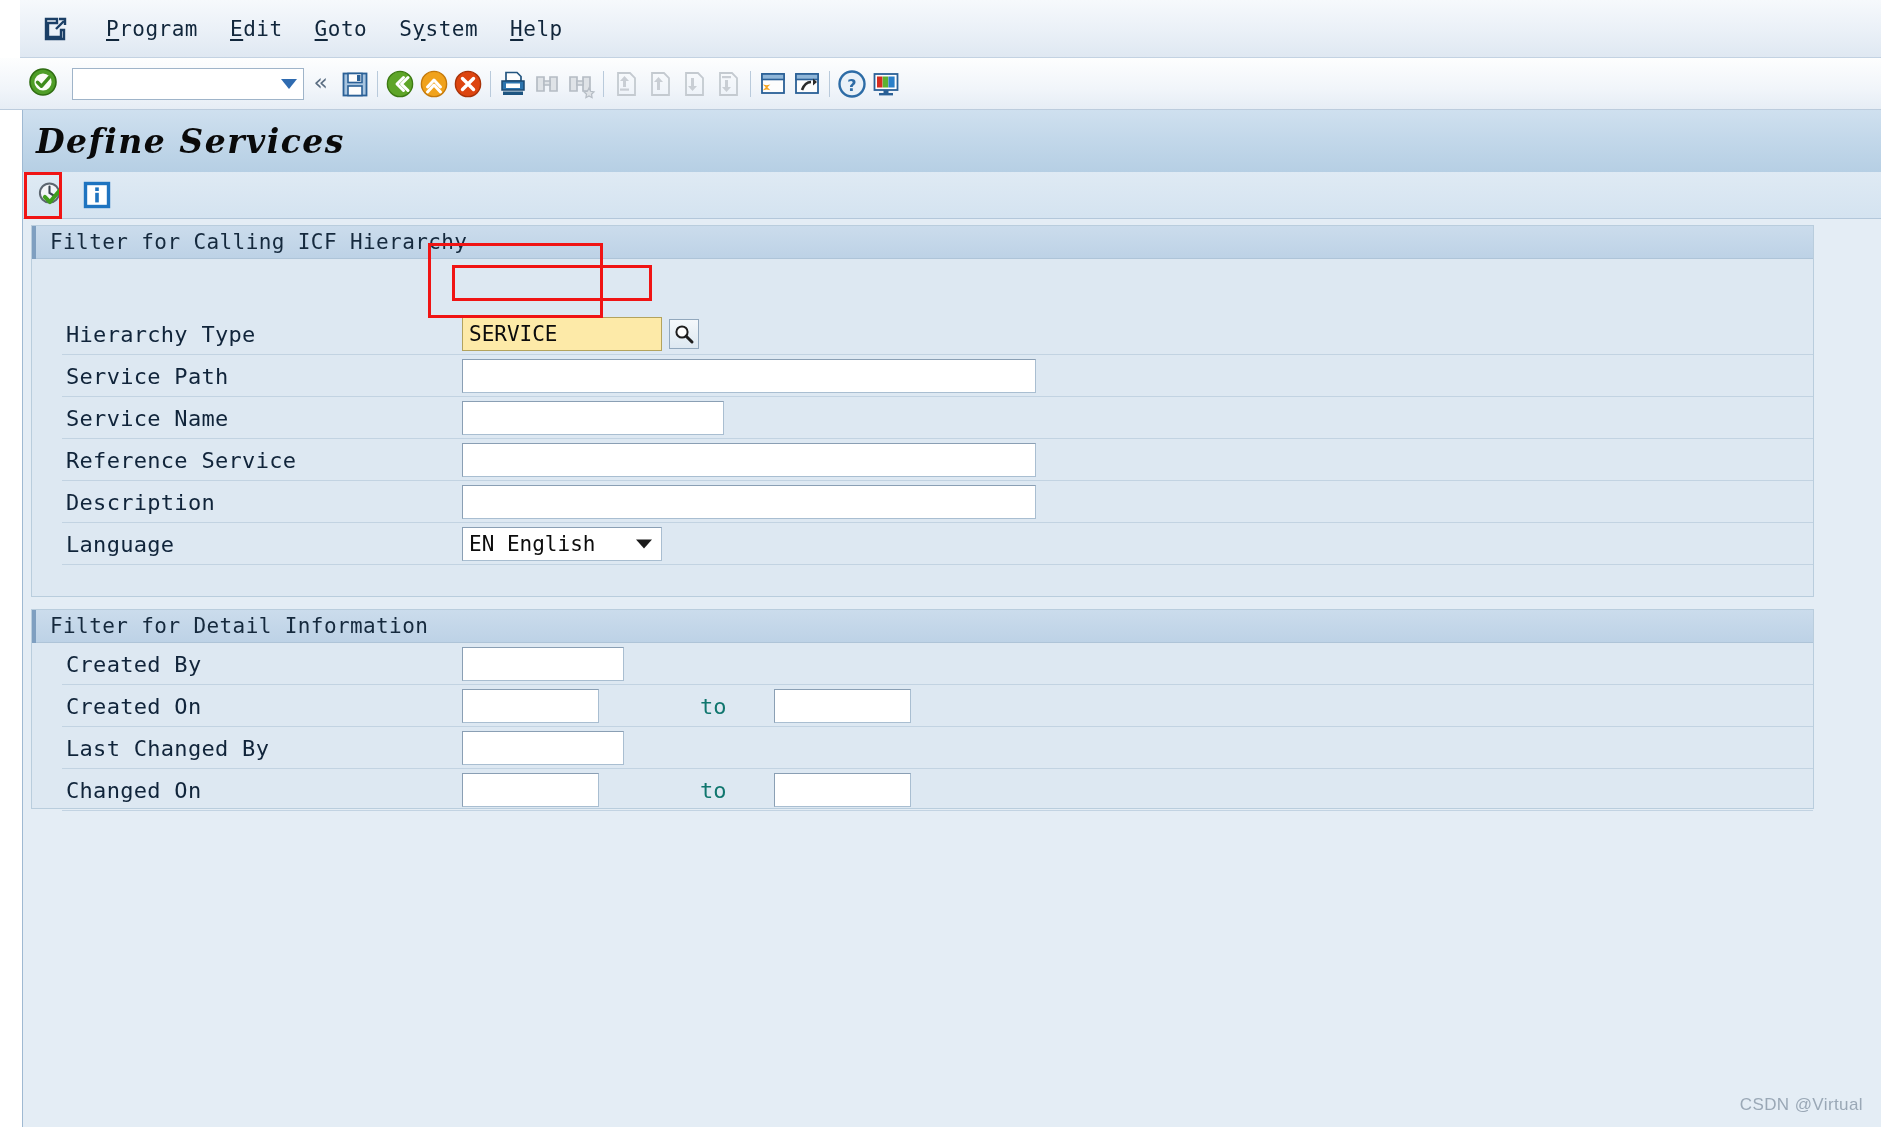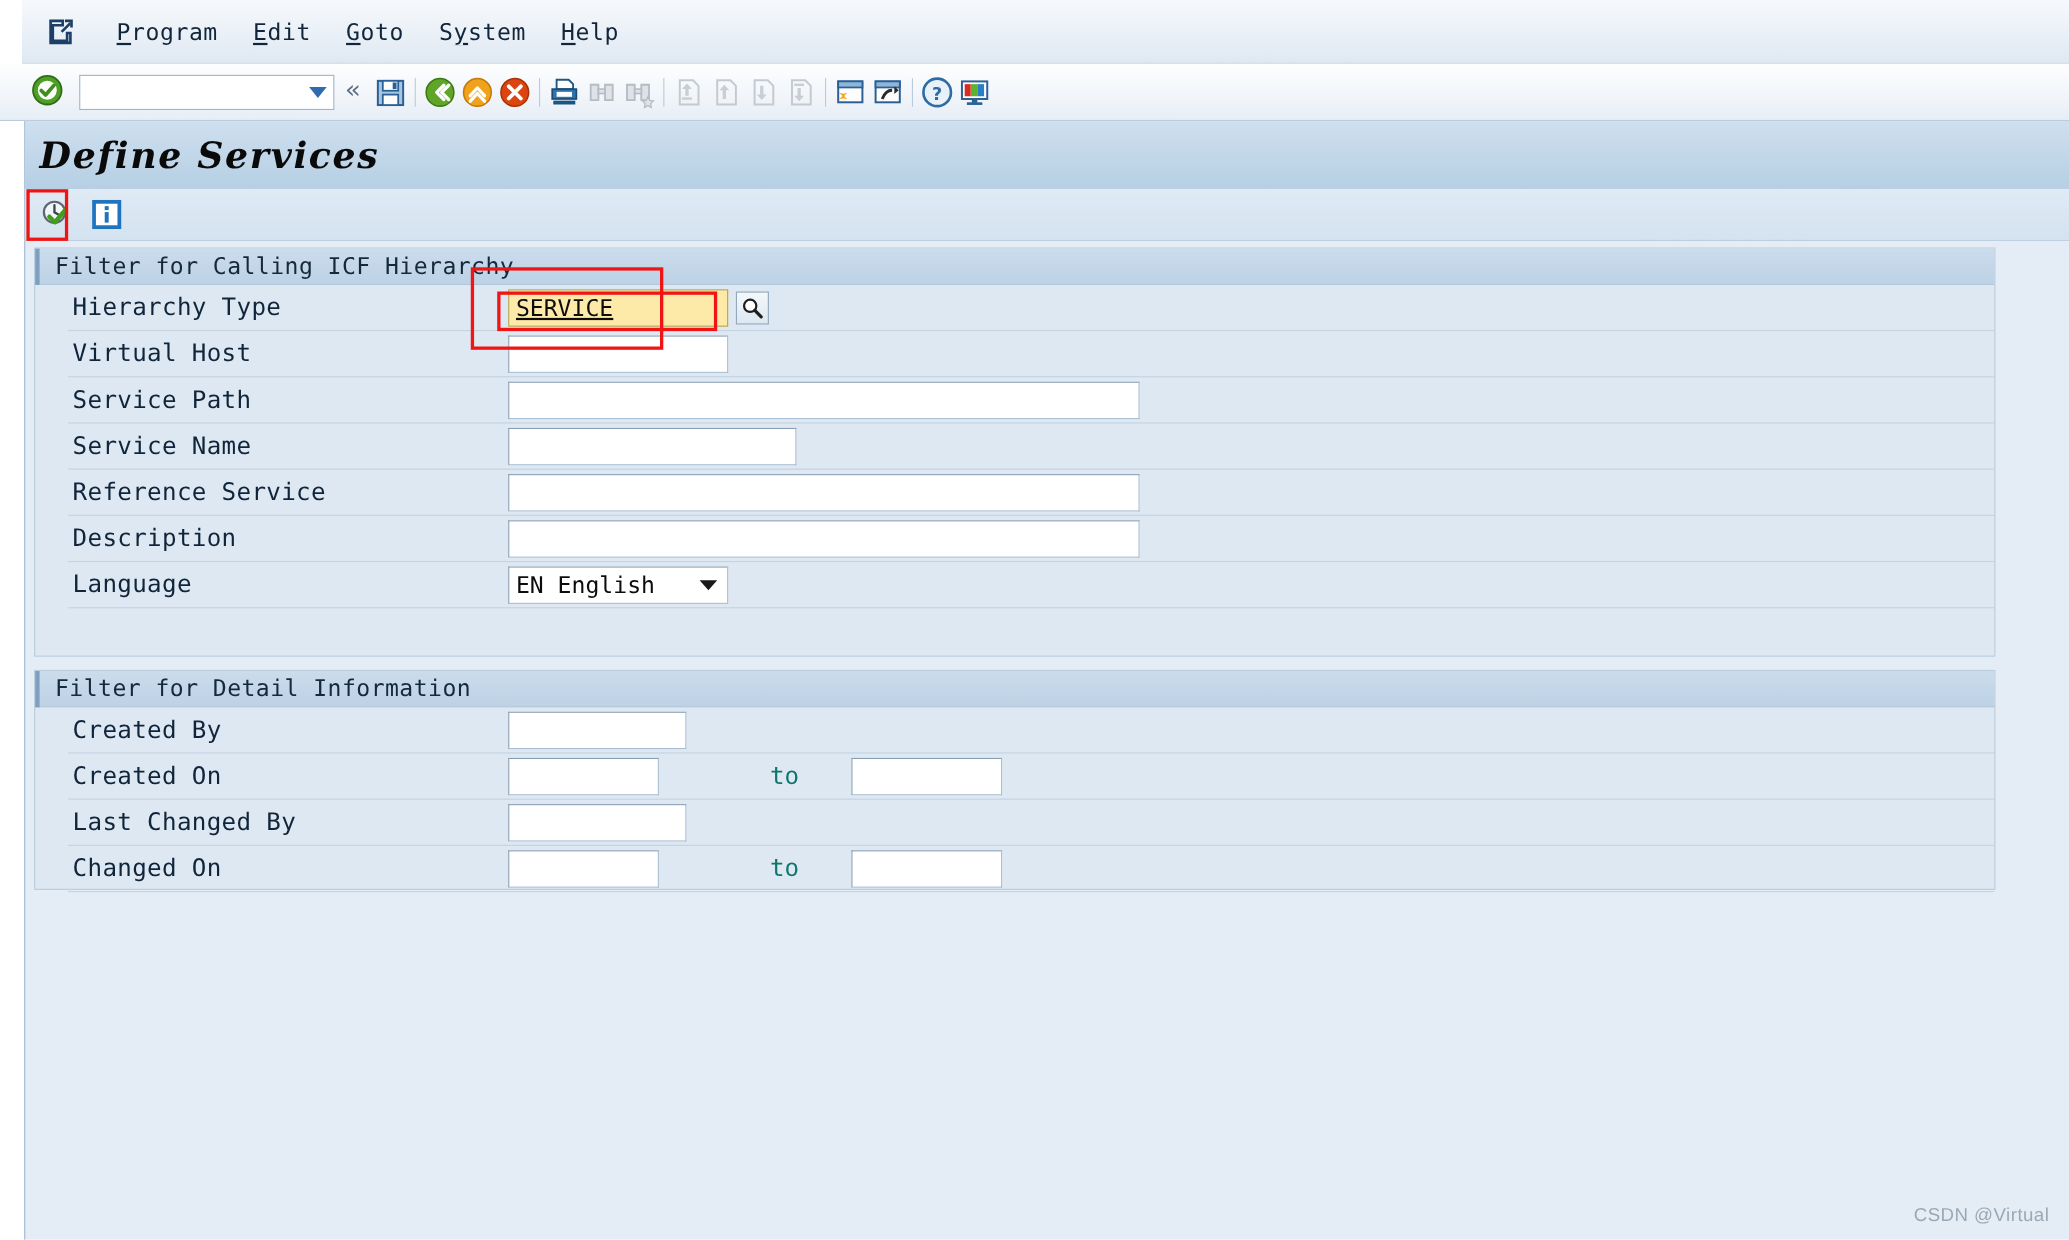--- a/index.html
+++ b/index.html
@@ -334,39 +334,34 @@
 </div>
 
 <div class="redbox" style="left:24px; top:172px; width:38px; height:47px;"></div>
 
 <div id="content">
 
   <div class="panel" style="top:6px; height:372px;">
     <div class="panel-hd">
       <span>Filter for Calling ICF Hierarchy</span>
     </div>
-    <div class="panel-body" style="padding-top:0;">
+    <div class="panel-body" style="padding-top:14px;margin-top:40px;">
 
       <div class="frow">
         <span class="flabel">Hierarchy Type</span>
-        <input class="fin req" type="text" style="left: 430px; width: 200px; text-decoration: underline;" value="SERVICE">
+        <input class="fin req" type="text" style="left: 430px; width: 200px;" value="SERVICE">
         <div class="f4btn" style="left:637px;">
           <svg width="22" height="22" viewBox="0 0 22 22">
             <circle cx="9" cy="9" r="5.6" fill="#ffffff" stroke="#1e1e1e" stroke-width="2"></circle>
             <path d="M13.2 13.2 L19 19" stroke="#1e1e1e" stroke-width="3" stroke-linecap="round"></path>
           </svg>
         </div>
         <div class="rowline"></div>
       </div>
 
-      <div class="frow">
-        <span class="flabel">Virtual Host</span>
-        <input class="fin" type="text" style="left: 430px; width: 200px;" value="">
-        <div class="rowline"></div>
-      </div>
 
       <div class="frow">
         <span class="flabel">Service Path</span>
         <input class="fin" type="text" style="left: 430px; width: 574px;" value="">
         <div class="rowline"></div>
       </div>
 
       <div class="frow">
         <span class="flabel">Service Name</span>
         <input class="fin" type="text" style="left: 430px; width: 262px;" value="">

